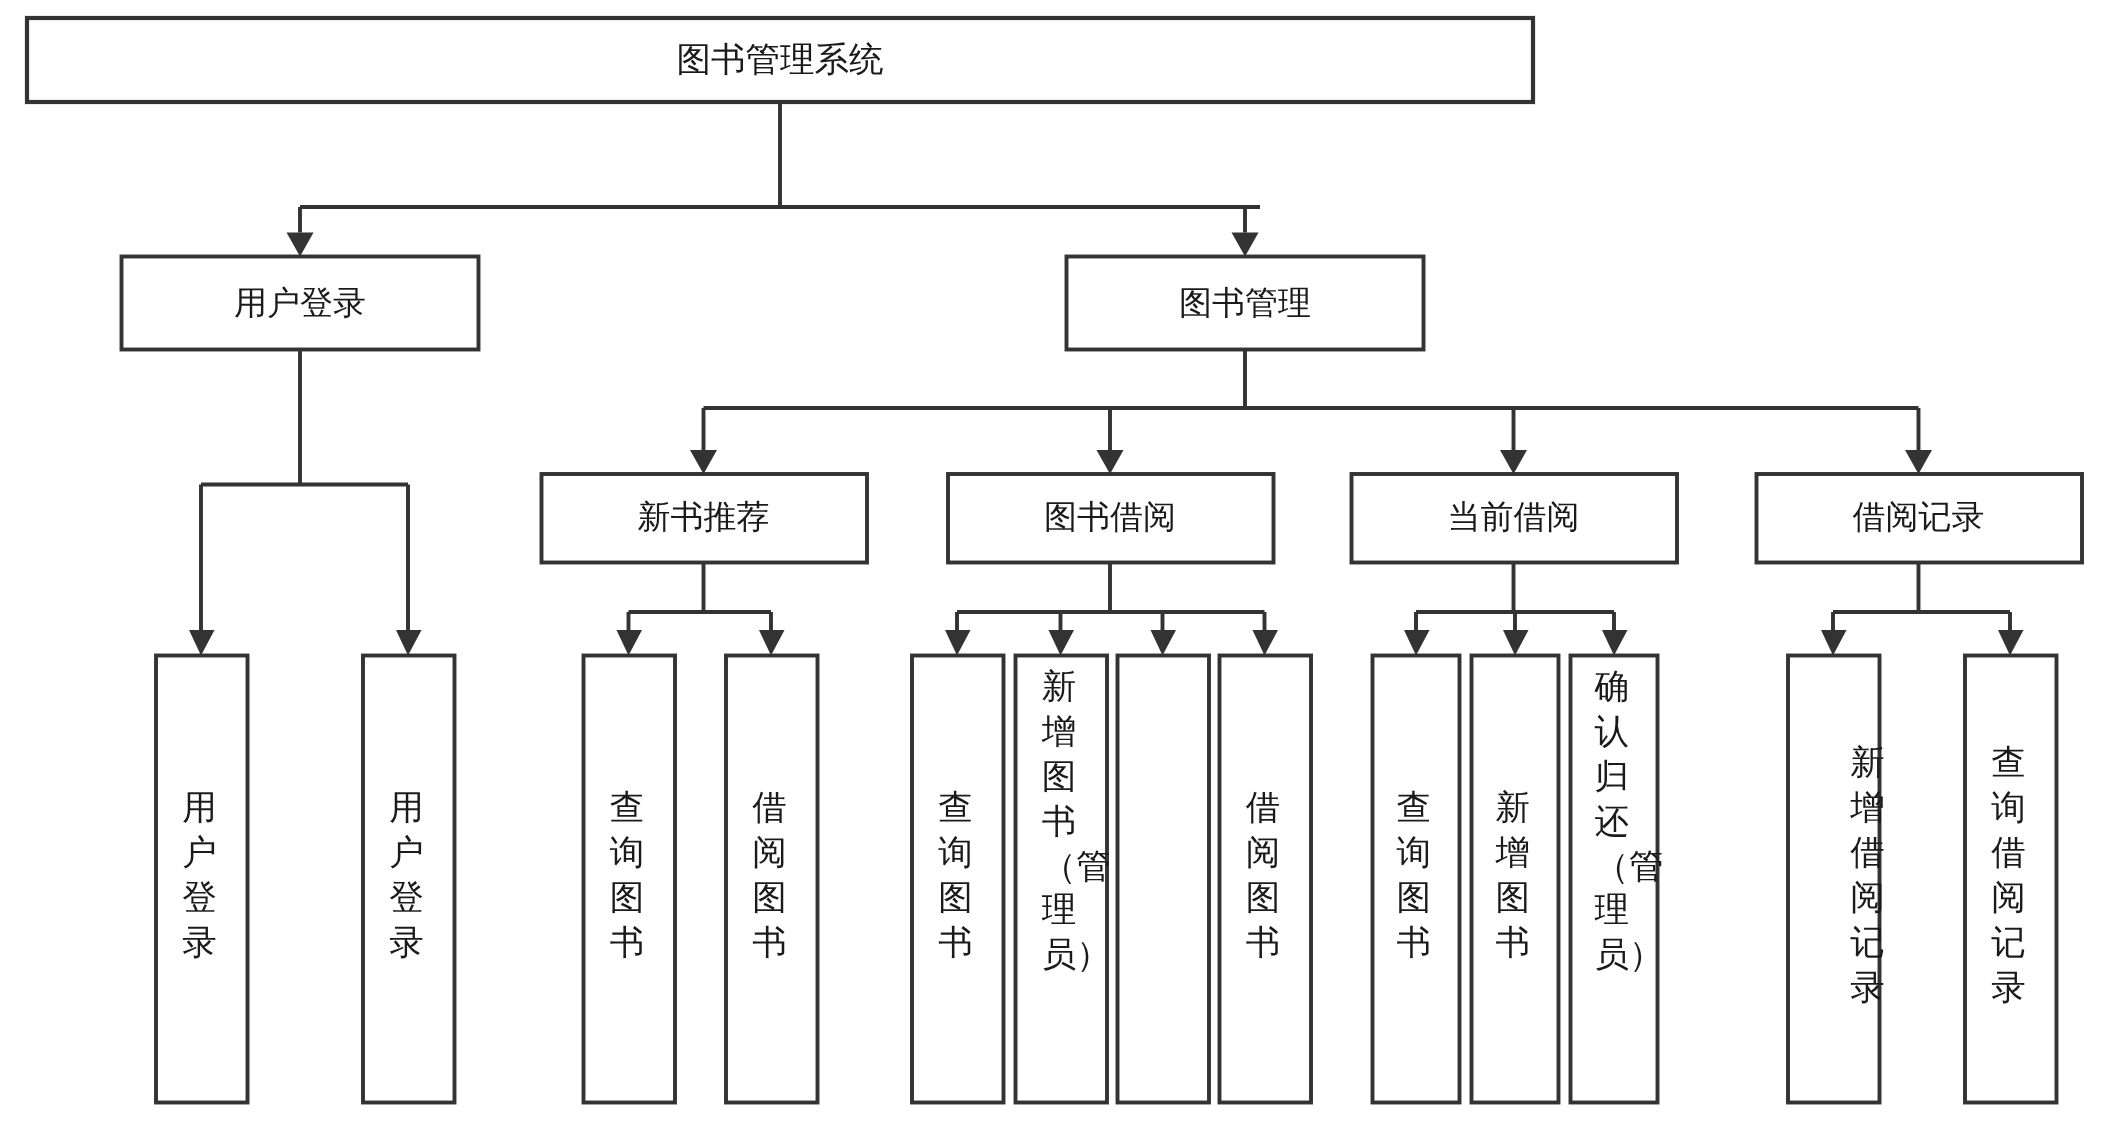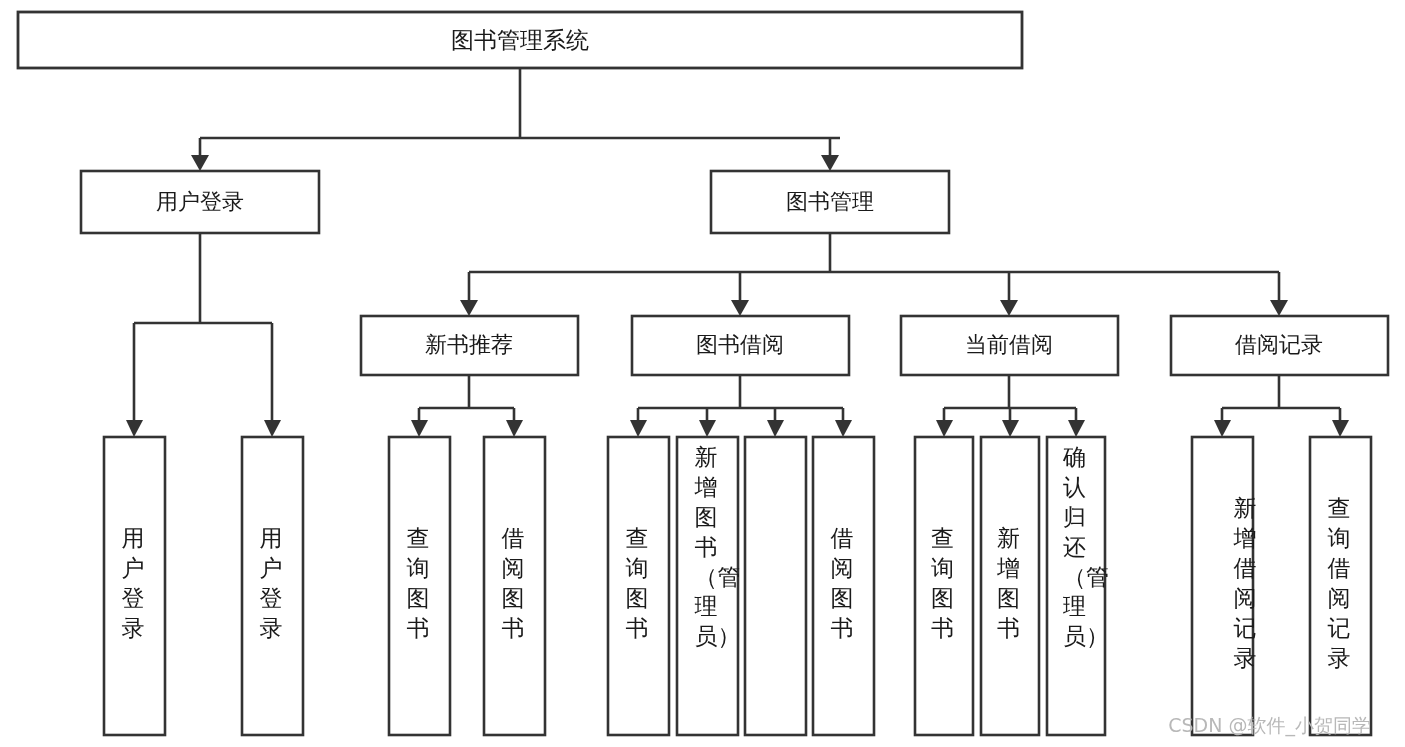--- a/index.html
+++ b/index.html
@@ -215,14 +215,13 @@
     <div class="leaf-label">确认归还（管理员）</div>
   </div>
 
   <div class="leaf-label-wrap" style="left:1192px; top:437px; width:61px; height:298px;margin-left:24px;">
     <div class="leaf-label">新增借阅记录</div>
   </div>
   <div class="leaf-label-wrap" style="left:1310px; top:437px; width:61px; height:298px;">
     <div class="leaf-label">查询借阅记录</div>
   </div>
 
-  <div class="watermark">CSDN @软件_小贺同学</div>
 </div>
 
 </body></html>

